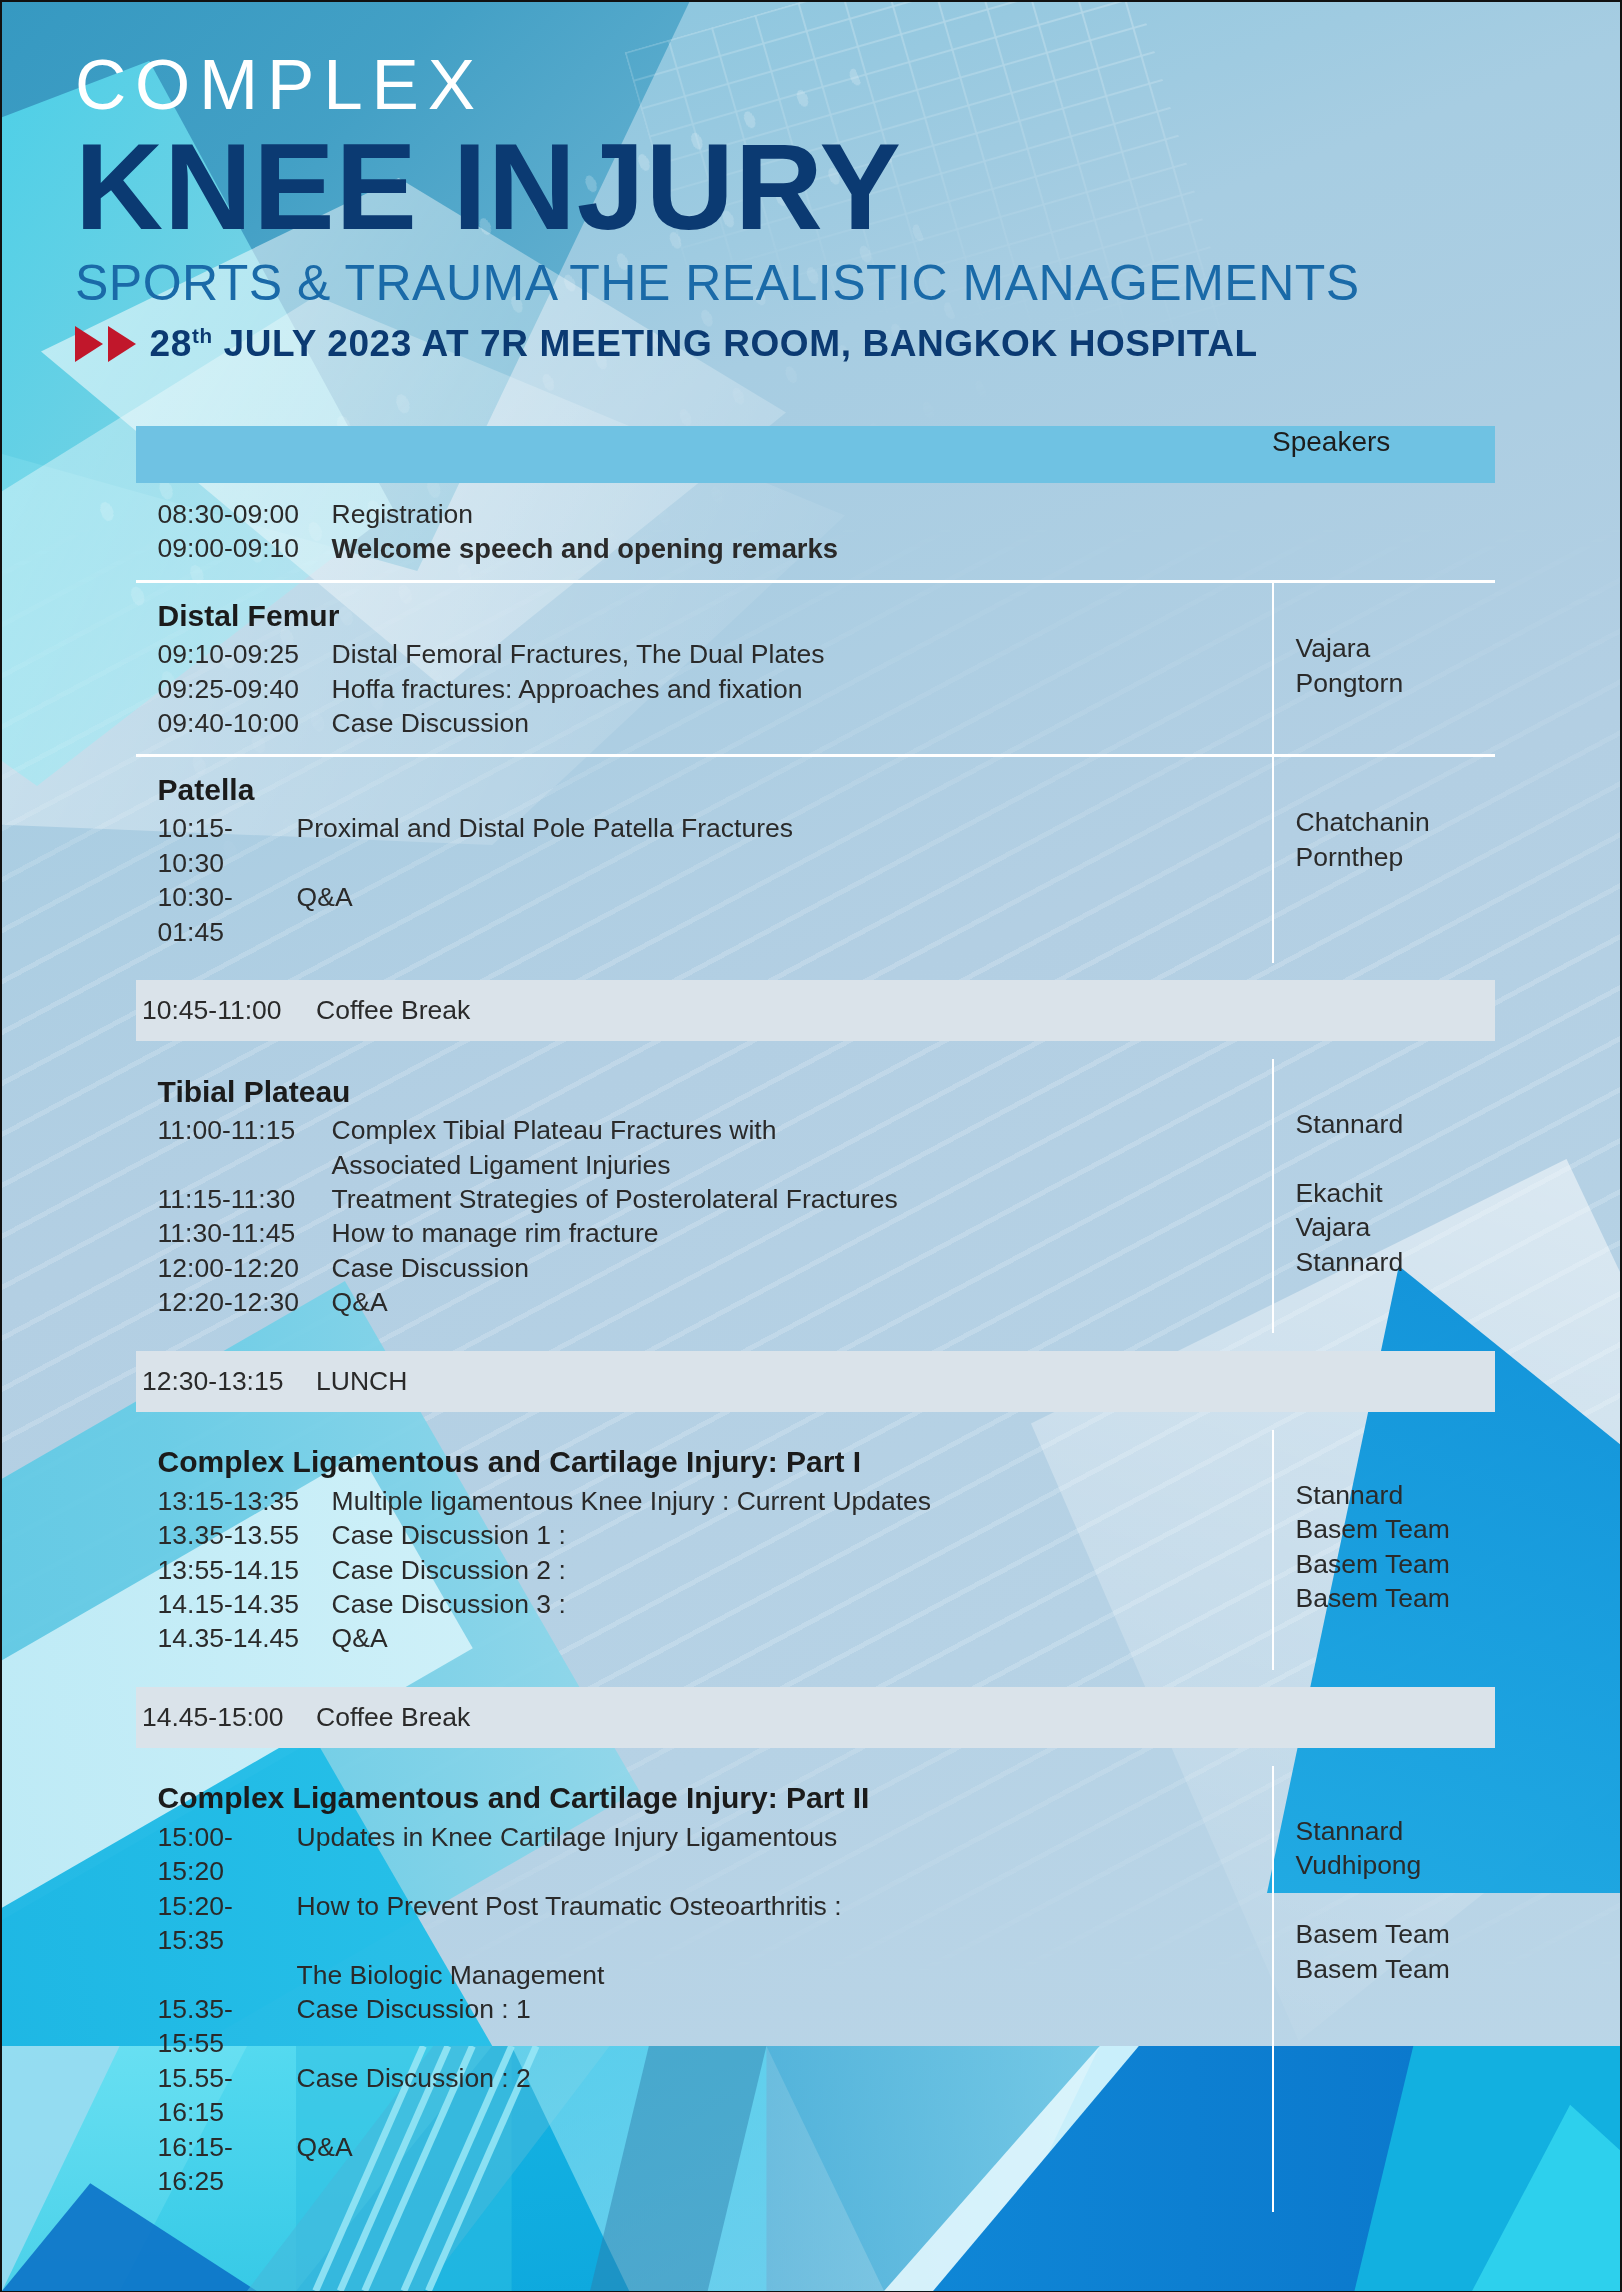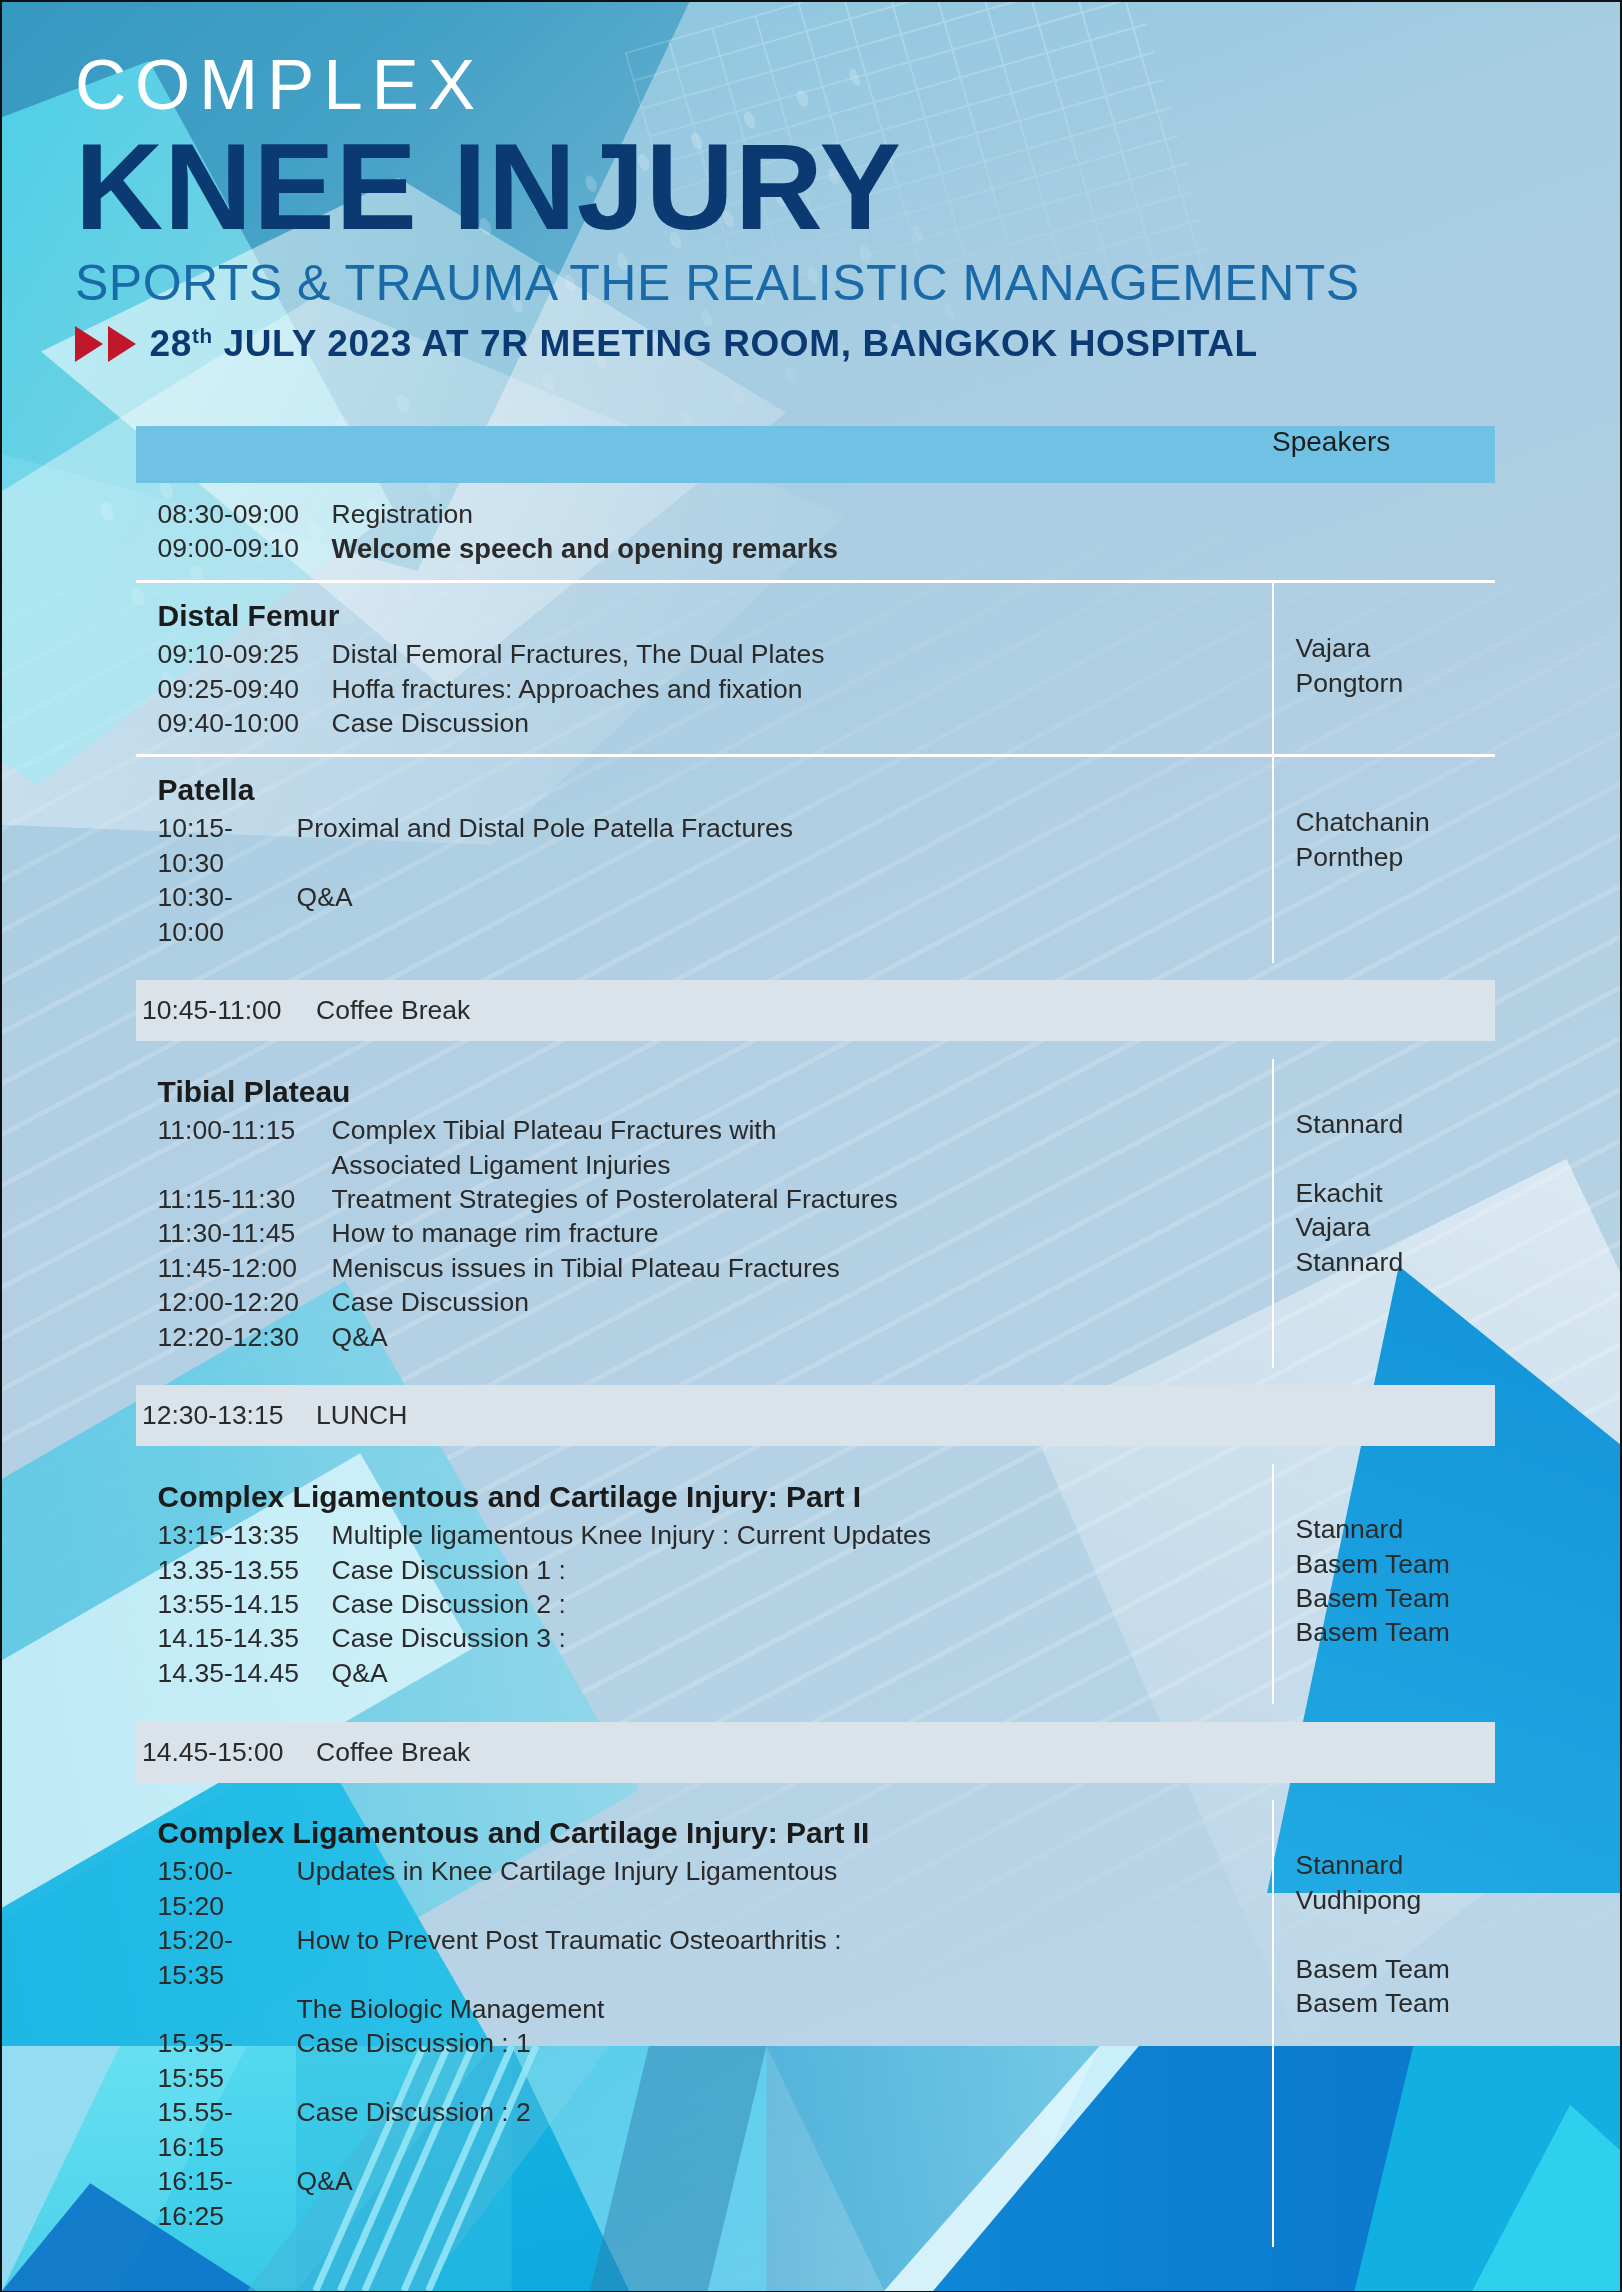--- a/index.html
+++ b/index.html
@@ -329,21 +329,21 @@
     <div class="sep"></div>
 
     <div class="block">
       <div class="left">
         <div class="grp-title">Patella</div>
         <div class="row">
           <div class="time w2">10:15-10:30</div>
           <div class="desc">Proximal and Distal Pole Patella Fractures</div>
         </div>
         <div class="row">
-          <div class="time w2">10:30-10:00</div>
+          <div class="time w2">10:30-01:45</div>
           <div class="desc">Q&amp;A</div>
         </div>
       </div>
       <div class="right">
         <div class="spk-line blank">&nbsp;</div>
         <div class="spk-line">Chatchanin</div>
         <div class="spk-line">Pornthep</div>
       </div>
     </div>
 
@@ -371,24 +371,20 @@
           <div class="time">&nbsp;</div>
           <div class="desc">Associated Ligament Injuries</div>
         </div>
         <div class="row">
           <div class="time">11:15-11:30</div>
           <div class="desc">Treatment Strategies of Posterolateral Fractures</div>
         </div>
         <div class="row">
           <div class="time">11:30-11:45</div>
           <div class="desc">How to manage rim fracture</div>
-        </div>
-        <div class="row">
-          <div class="time">11:45-12:00</div>
-          <div class="desc">Meniscus issues in Tibial Plateau Fractures</div>
         </div>
         <div class="row">
           <div class="time">12:00-12:20</div>
           <div class="desc">Case Discussion</div>
         </div>
         <div class="row">
           <div class="time">12:20-12:30</div>
           <div class="desc">Q&amp;A</div>
         </div>
       </div>

